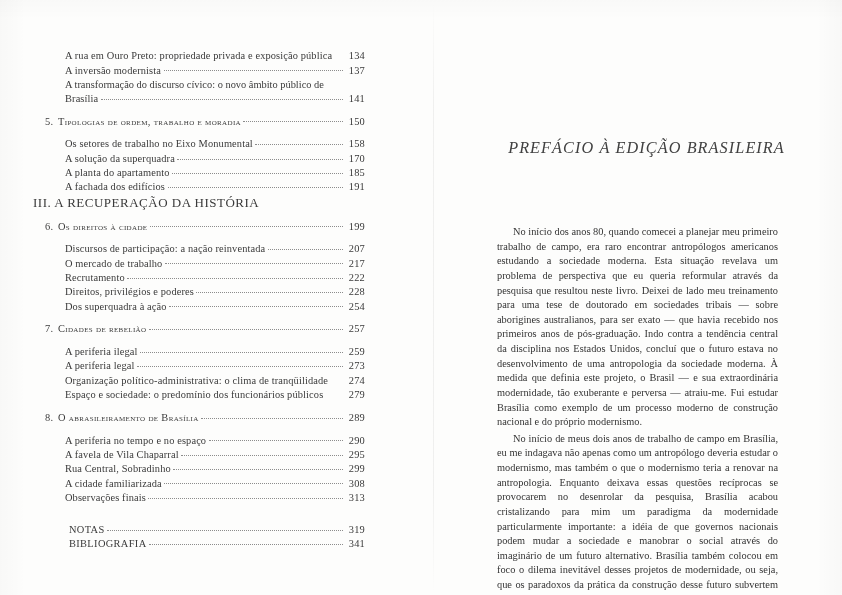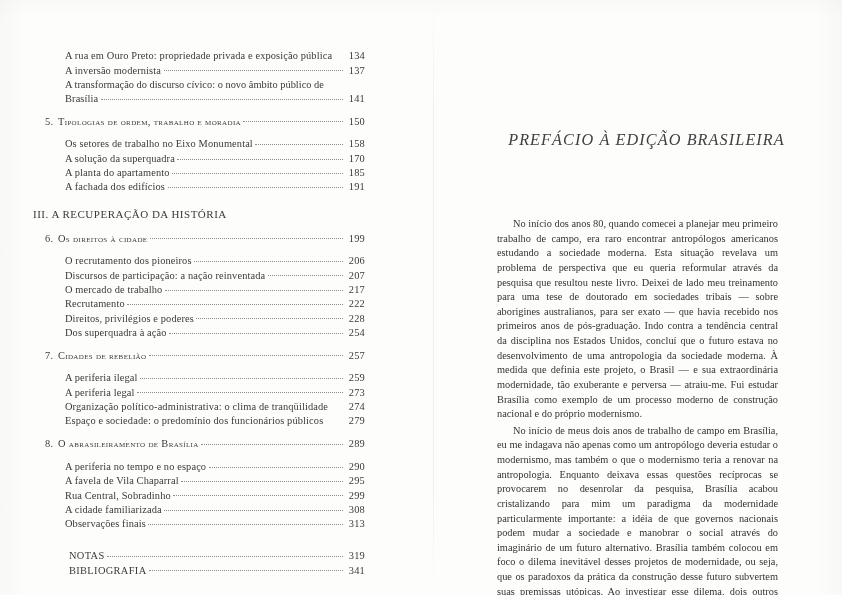--- a/index.html
+++ b/index.html
@@ -103,33 +103,33 @@
   .smallcaps {
     font-variant: small-caps;
     letter-spacing: 0.35px;
   }
   .wrap-row {
     margin-left: 20px;
     white-space: normal;
     display: block;
   }
   .part-heading {
-    margin: 14px 0 9px -12px;
-    font-size: 11px;
+    margin: 2px 0 9px -12px;
+    font-size: 13px;
     letter-spacing: 0.5px;
     white-space: nowrap;
   }
   .gap-before { margin-top: 8.5px; }
   .gap-after  { margin-bottom: 8.5px; }
   .big-gap-before { margin-top: 18px; }
 
   
   .page-right {
     position: absolute;
-    left: 433px; top: 0;
+    left: 433px; top: 8px;
     width: 409px; height: 490px;
   }
   .preface-title {
     position: absolute;
     left: 0;
     top: 131px;
     width: 409px;
     text-align: center;
     font-style: italic;
     font-size: 16.2px;
@@ -218,26 +218,20 @@
       <div class="part-heading">III. A RECUPERAÇÃO DA HISTÓRIA</div>
       <div id="toc-block-2">
           <div class="toc-row lvl-chapter gap-before gap-after">
             <span class="toc-num">6.</span>
             <span class="toc-title smallcaps">Os direitos à cidade</span>
             <span class="toc-dots"></span>
             <span class="toc-page">199</span>
           </div>
           <div class="toc-row lvl-sub">
             <span class="toc-num" style="width: 0px;"></span>
-            <span class="toc-title">O recrutamento dos pioneiros</span>
-            <span class="toc-dots"></span>
-            <span class="toc-page">206</span>
-          </div>
-          <div class="toc-row lvl-sub">
-            <span class="toc-num" style="width: 0px;"></span>
             <span class="toc-title">Discursos de participação: a nação reinventada</span>
             <span class="toc-dots"></span>
             <span class="toc-page">207</span>
           </div>
           <div class="toc-row lvl-sub">
             <span class="toc-num" style="width: 0px;"></span>
             <span class="toc-title">O mercado de trabalho</span>
             <span class="toc-dots"></span>
             <span class="toc-page">217</span>
           </div>

